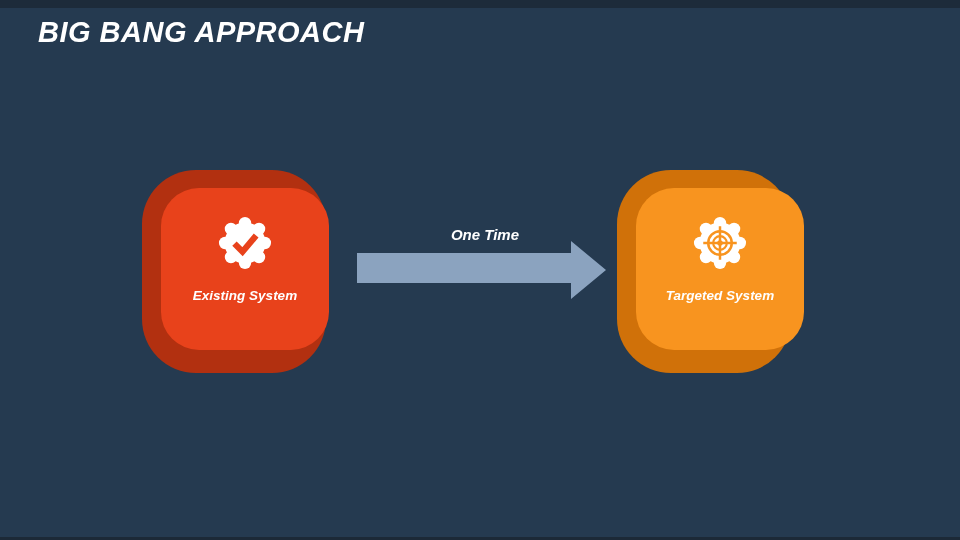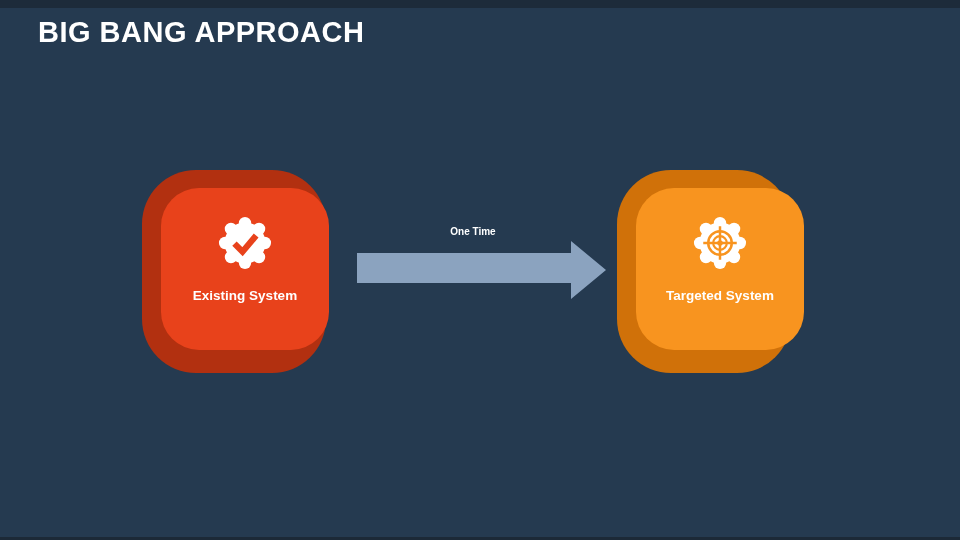--- a/index.html
+++ b/index.html
@@ -30,31 +30,31 @@
     display:flex;flex-direction:column;align-items:center;
   }
   .card-icon{margin-top:24px;width:62px;height:62px;}
   .card-label{
     margin-top:14px;
     font-size:13.5px;font-weight:700;color:#fff;
     text-align:center;white-space:nowrap;
   }
   .arrow-svg{position:absolute;left:357px;top:241px;}
   .arrow-caption{
-    position:absolute;left:348px;width:250px;
+    position:absolute;left:360px;width:250px;
     text-align:center;color:#fff;
-    font-size:10px;font-weight:700;white-space:nowrap;
+    font-size:15px;font-weight:700;white-space:nowrap;
   }
   .arrow-caption.above{top:226px;}
   .arrow-caption.below{top:334px;}
 </style>
 </head>
 <body>
 
-<div class="slide" style="background-color: rgb(37, 58, 80);">
+<div class="slide" style="background-color: rgb(37, 58, 80); font-style: italic;">
 
   <div class="strip top" style="background-color: rgb(29, 43, 58);"></div>
   <div class="strip bottom" style="background-color: rgb(28, 41, 55);"></div>
 
   <div class="slide-title" style="color: rgb(255, 255, 255);">BIG BANG APPROACH</div>
 
   <div class="card-outer left" style="background-color: rgb(178, 48, 16);">
     <div class="card-inner" style="background-color: rgb(232, 66, 27);">
       <svg class="card-icon" viewBox="0 0 100 100">
         <g fill="#ffffff">

